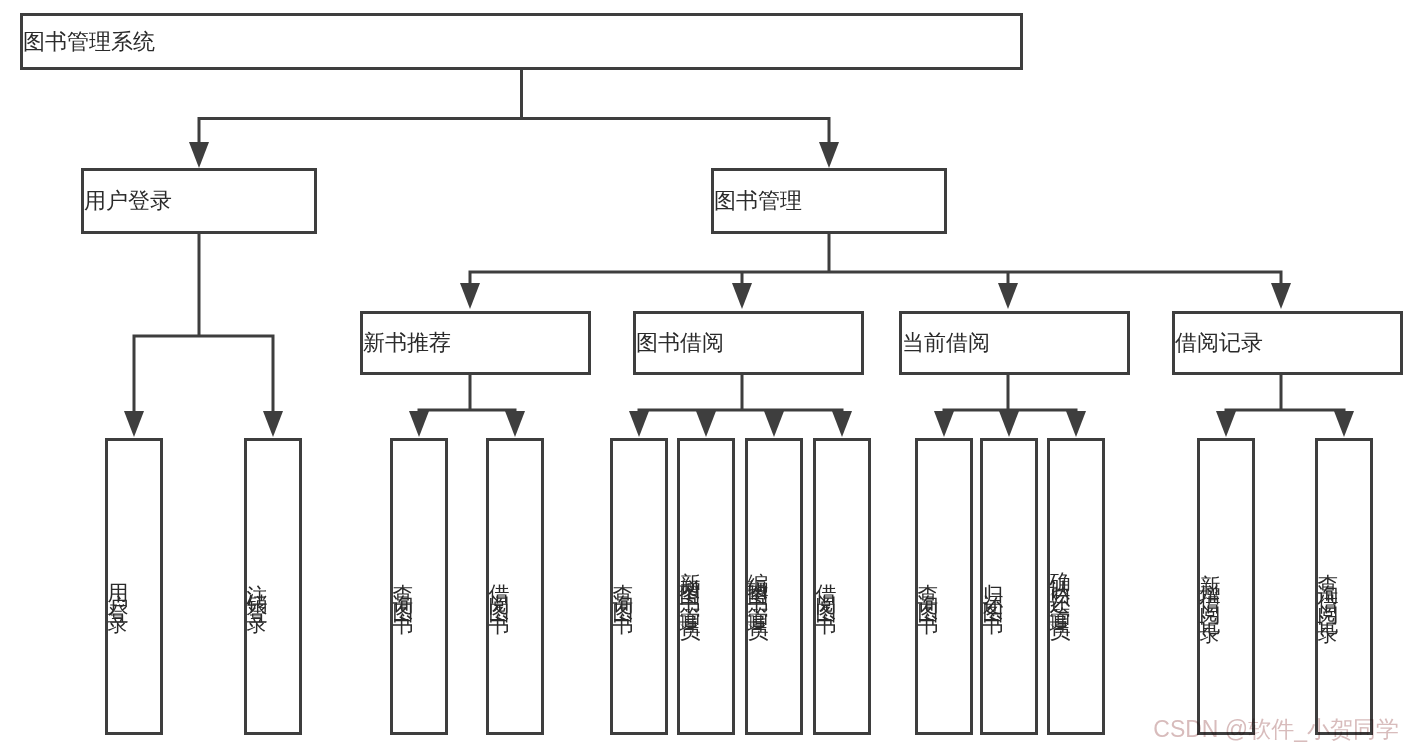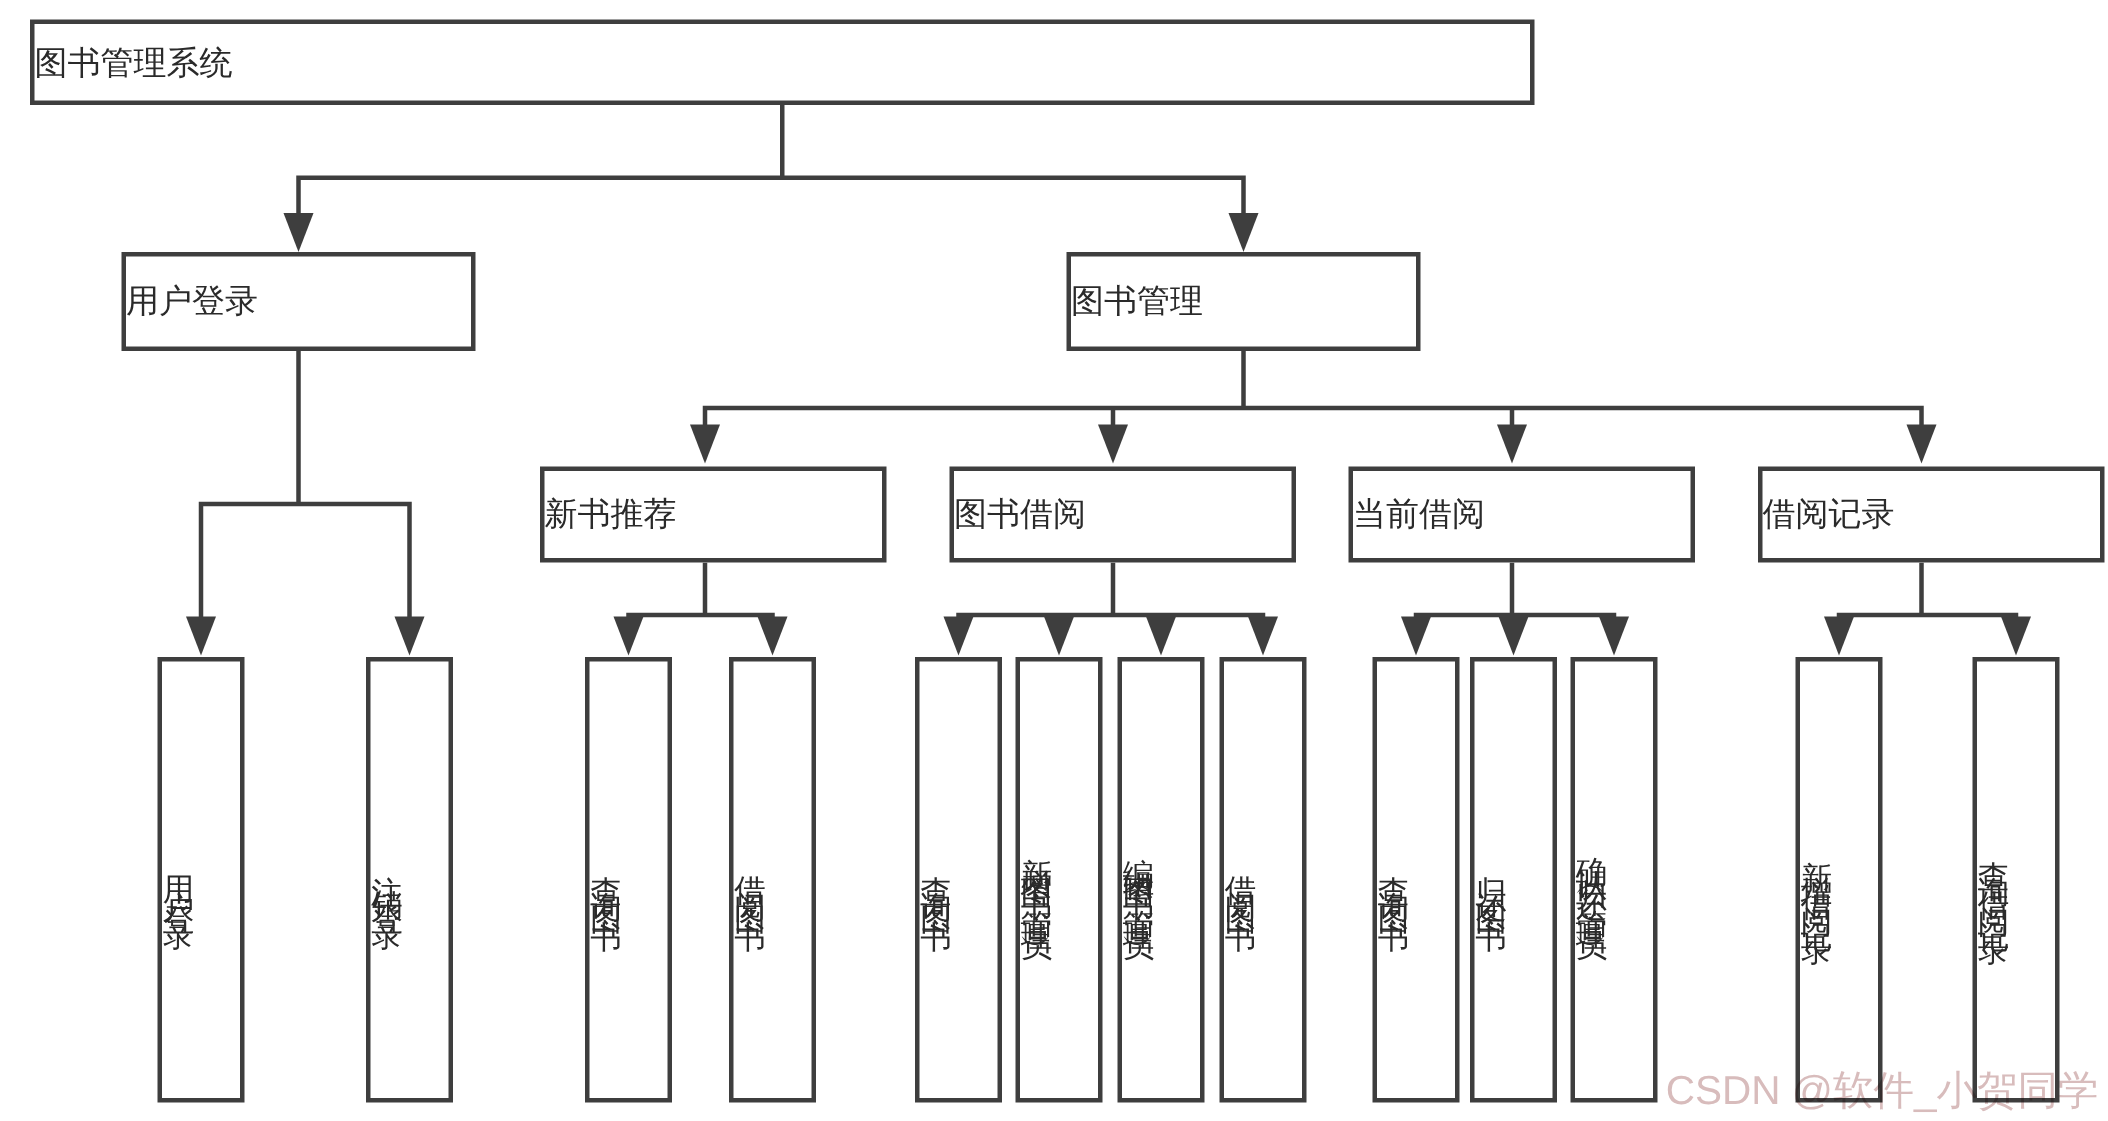--- a/index.html
+++ b/index.html
@@ -55,21 +55,21 @@
     font-size: 21px;
     line-height: 1;
     letter-spacing: 10px;
     white-space: nowrap;
   }
   .v-label.tight { letter-spacing: 7px; }
   .watermark {
     position: absolute;
     right: 6px;
     bottom: 2px;
-    font-size: 27px;
+    font-size: 23px;
     color: var(--watermark-color);
     mix-blend-mode: multiply;
     z-index: 5;
     white-space: nowrap;
   }
 </style>
 </head>
 <body>
 
 <div class="canvas">

